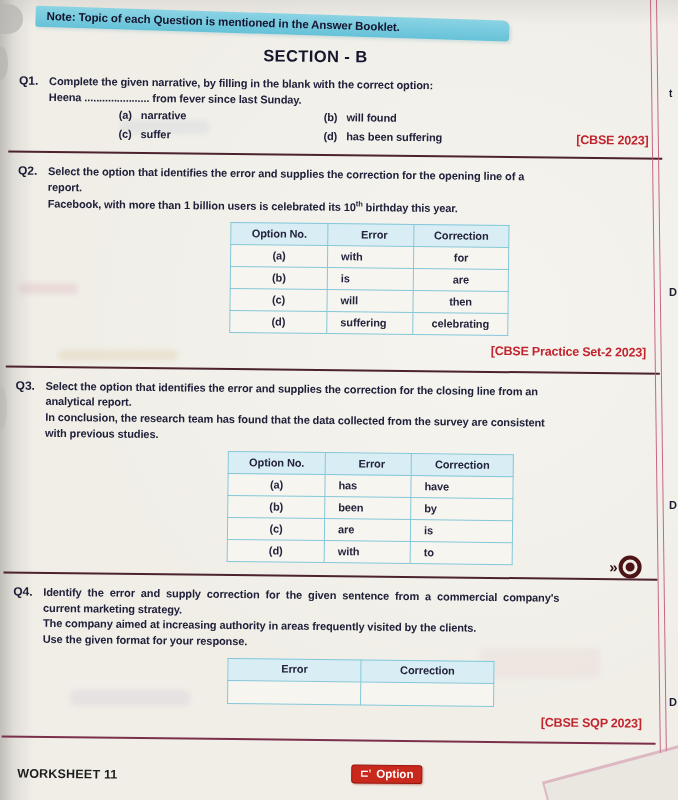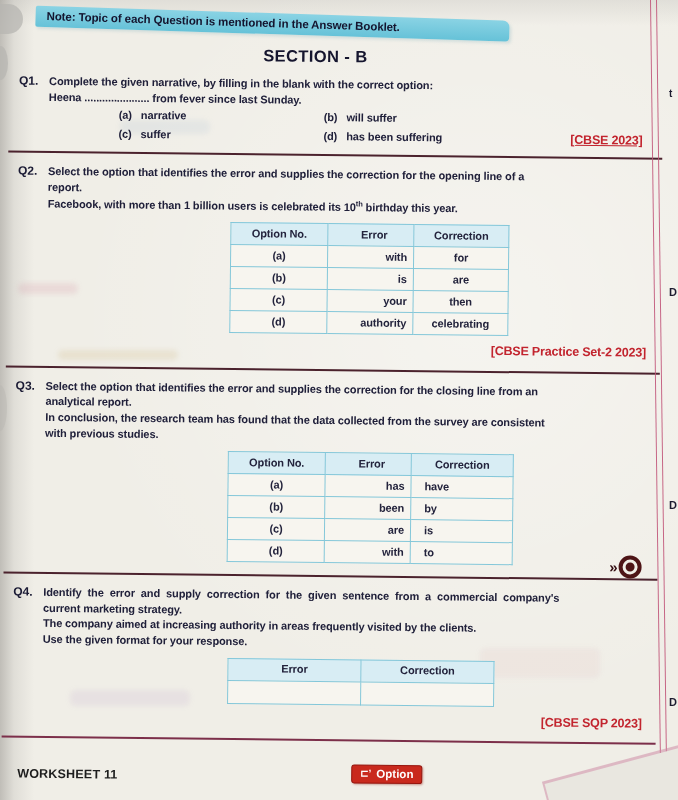--- a/index.html
+++ b/index.html
@@ -36,31 +36,31 @@
   .q{display:flex;position:relative;margin-top:11px;}
   .qnum{width:30px;flex:0 0 30px;font-size:12px;font-weight:800;color:#1a1a34;}
   .qbody{flex:1;font-size:11px;font-weight:700;line-height:1.42;letter-spacing:-0.1px;position:relative;}
   .tline{white-space:nowrap;}
   .wide{word-spacing:3px;}
   sup{font-size:7.5px;font-weight:700;}
   
   .opt-grid{display:grid;grid-template-columns:205px auto;row-gap:3px;margin:2px 0 0 70px;}
   .opt .ol{display:inline-block;margin-right:9px;}
   .src{color:#c2242e;font-weight:700;font-size:12.5px;letter-spacing:-0.2px;}
-  .src-abs{position:absolute;right:8px;bottom:-2px;text-decoration:underline;}
+  .src-abs{position:absolute;right:2px;bottom:-2px;}
   .src-line{text-align:right;margin:7px 2px 0 0;}
   .divider{border:none;border-top:2.2px solid #4b222d;margin:10px -12px 0 -10px;}
   .divider.last{border-top-color:#7c2f4a;}
   
   .opt-table{border-collapse:collapse;background:#f7f5ef;color:#23233c;
              font-size:11px;font-weight:700;margin:8px 0 2px 183px;}
   .opt-table th,.opt-table td{border:1.4px solid #84c7d9;height:19px;padding:1px 6px;}
   .opt-table th{background:#d8edf4;text-align:center;font-size:11px;letter-spacing:-0.1px;}
   .c0{width:84px;text-align:center;}
-  .c1{width:66px;text-align:right;padding-left:13px !important;}
+  .c1{width:66px;text-align:left;padding-left:13px !important;}
   .c2{width:82px;}
   .t-q2 td.c2{text-align:center;}
   .t-q3 td.c2{text-align:left;padding-left:13px !important;}
   .t-q4{margin-left:185px;}
   .t-q4 th{width:120px;}
   .t-q4 td{height:20px;}
   
   .bullseye-wrap{position:absolute;right:4px;bottom:-10px;display:flex;align-items:center;}
   .bullseye-arrow{font-size:15px;font-weight:900;color:#330d11;margin-right:1px;line-height:1;}
   .bullseye{width:15px;height:15px;border:4px solid #4d1416;border-radius:50%;
@@ -109,21 +109,21 @@
 
     <div class="section-title">SECTION - B</div>
 
     <div class="q">
       <div class="qnum">Q1.</div>
       <div class="qbody">
         <div class="tline">Complete the given narrative, by filling in the blank with the correct option:</div>
         <div class="tline">Heena ...................... from fever since last Sunday.</div>
         <div class="opt-grid">
           <div class="opt"><span class="ol">(a)</span><span>narrative</span></div>
-          <div class="opt"><span class="ol">(b)</span><span>will suffer</span></div>
+          <div class="opt"><span class="ol">(b)</span><span>will found</span></div>
           <div class="opt"><span class="ol">(c)</span><span>suffer</span></div>
           <div class="opt"><span class="ol">(d)</span><span>has been suffering</span></div>
         </div>
         <div class="src src-abs">[CBSE 2023]</div>
       </div>
     </div>
 
     <hr class="divider">
 
     <div class="q">
@@ -146,26 +146,26 @@
                 <td class="c1">with</td>
                 <td class="c2">for</td>
               </tr>
             <tr>
                 <td class="c0">(b)</td>
                 <td class="c1">is</td>
                 <td class="c2">are</td>
               </tr>
             <tr>
                 <td class="c0">(c)</td>
-                <td class="c1">your</td>
+                <td class="c1">will</td>
                 <td class="c2">then</td>
               </tr>
             <tr>
                 <td class="c0">(d)</td>
-                <td class="c1">authority</td>
+                <td class="c1">suffering</td>
                 <td class="c2">celebrating</td>
               </tr>
           </tbody>
         </table>
         <div class="src src-line">[CBSE Practice Set-2 2023]</div>
       </div>
     </div>
 
     <hr class="divider">
 

